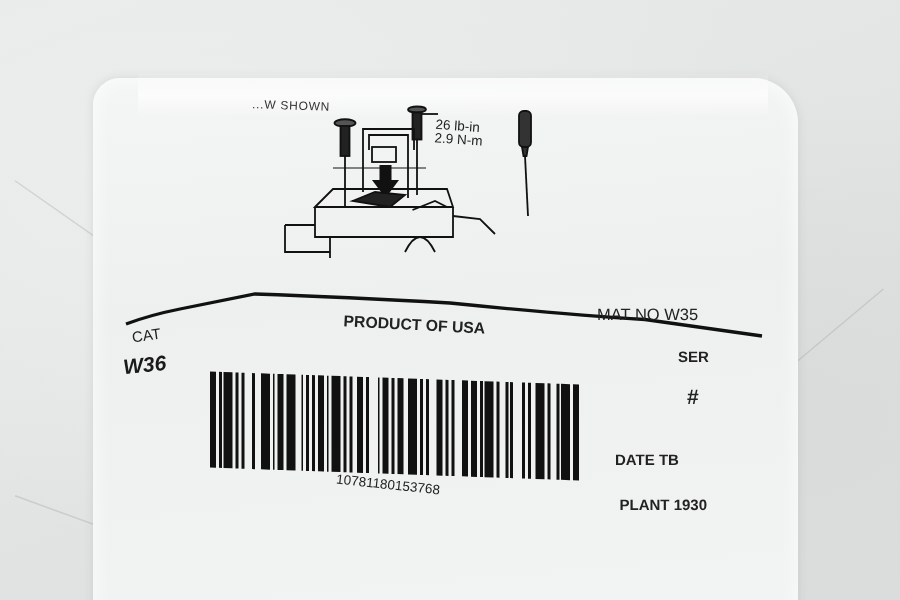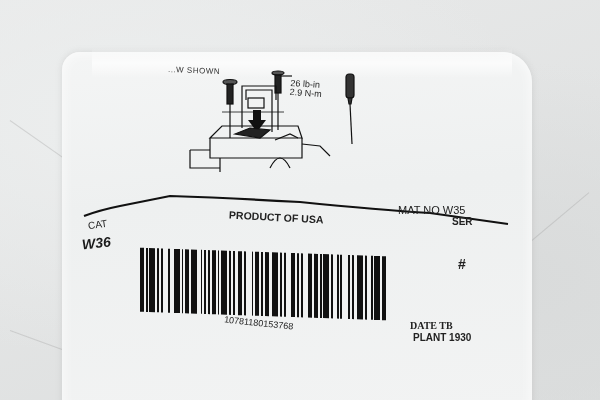--- a/index.html
+++ b/index.html
@@ -24,24 +24,24 @@
     }
     .seal { position: absolute; left: 92px; top: 48px; width: 420px; height: 30px;
       background: linear-gradient(180deg, rgba(255,255,255,0.0), rgba(255,255,255,0.7), rgba(255,255,255,0.0)); }
     .txt { position: absolute; color: #1d1d1d; white-space: nowrap; }
     .shown { left: 168px; top: 66px; font-size: 8px; letter-spacing: 0.5px; color: #333; transform: rotate(2deg); }
     .torque { left: 290px; top: 80px; font-size: 9px; line-height: 9px; color: #222; transform: rotate(4deg); }
     .cat-label { left: 88px; top: 219px; font-size: 10px; color: #222; transform: rotate(-8deg); }
     .cat-value { left: 82px; top: 235px; font-size: 14px; font-weight: bold; font-style: italic; color: #1a1a1a; transform: rotate(-6deg); }
     .product { left: 229px; top: 211px; font-size: 10.5px; font-weight: bold; color: #222; transform: rotate(3deg); }
     .matno { left: 398px; top: 204px; font-size: 11px; color: #222; }
-    .ser { left: 452px; top: 216px; font-size: 10px; font-weight: bold; color: #222; }
+    .ser { left: 452px; top: 233px; font-size: 10px; font-weight: bold; color: #222; }
     .hash { left: 458px; top: 256px; font-size: 14px; font-weight: bold; color: #222; }
     .barcode-num { left: 224px; top: 318px; font-size: 9px; color: #222; transform: rotate(6deg); }
-    .date { left: 410px; top: 320px; font-size: 10px; font-weight: bold; color: #222; font-family: Liberation Serif, serif; }
+    .date { left: 410px; top: 302px; font-size: 10px; font-weight: bold; color: #222; }
     .plant { left: 413px; top: 332px; font-size: 10px; font-weight: bold; color: #222; }
     .divider { position: absolute; }
     .barcode { position: absolute; left: 140px; top: 252px; width: 246px; height: 64px; display: flex; align-items: stretch; gap: 0; transform: skewY(2deg); }
     .bar { background: #111; height: 100%; }
     .sp { height: 100%; }
     .illus { position: absolute; left: 180px; top: 68px; }
   </style>
 </head>
 <body>
 

